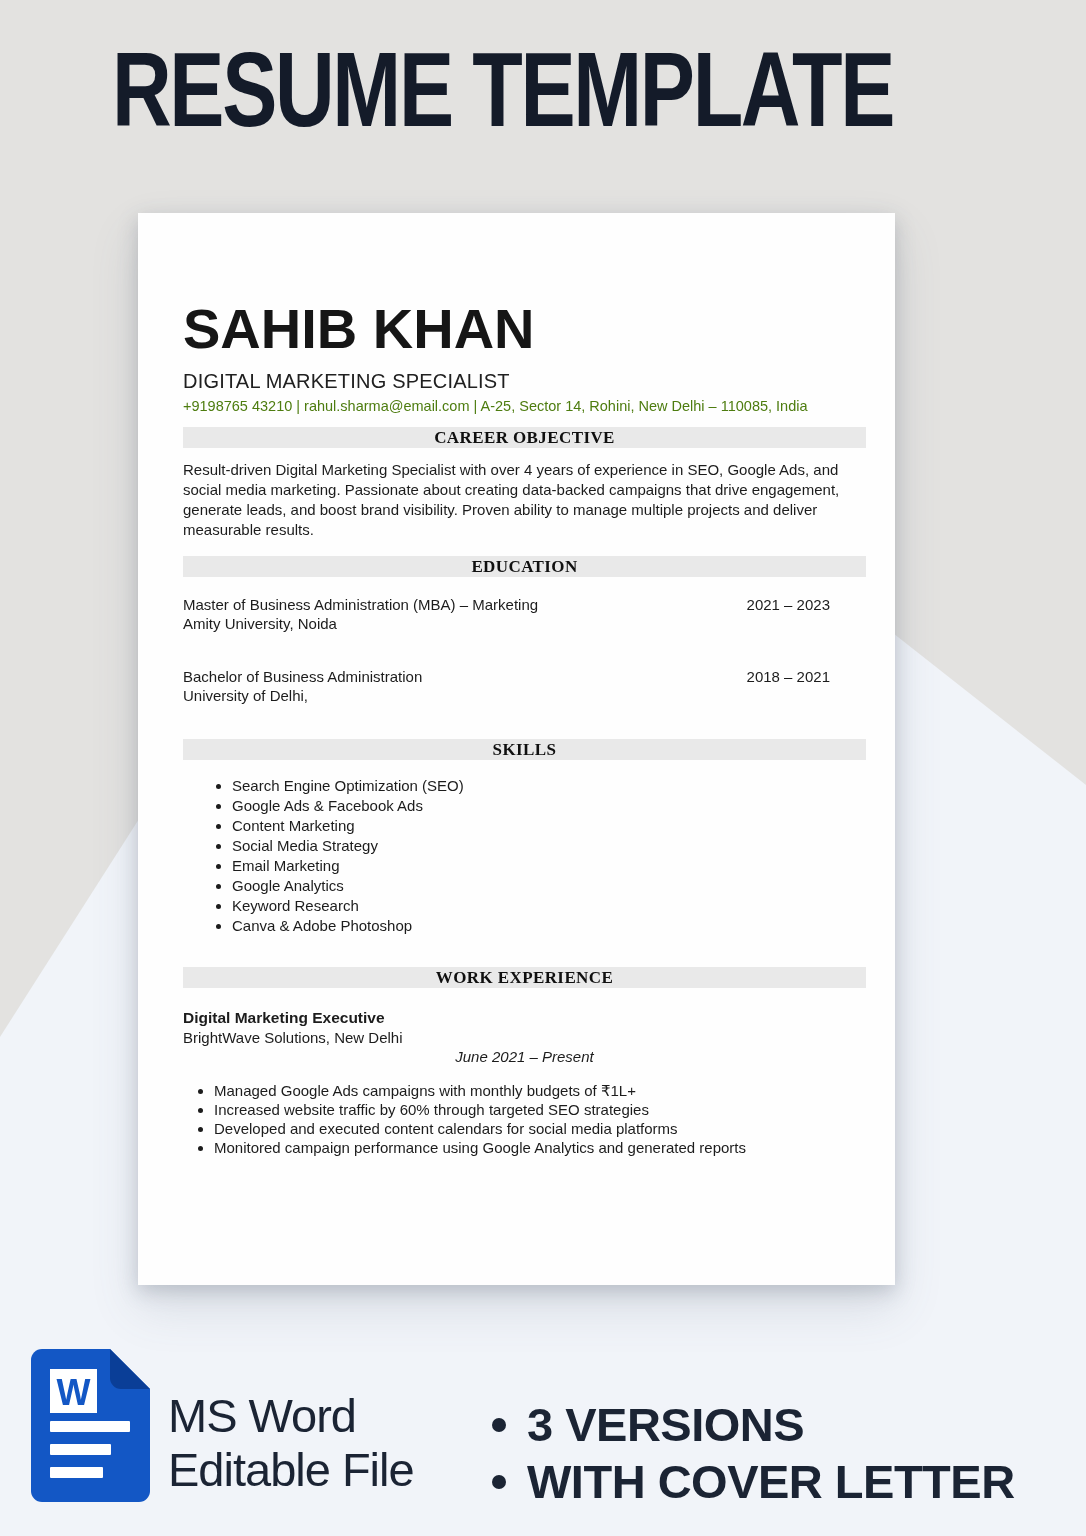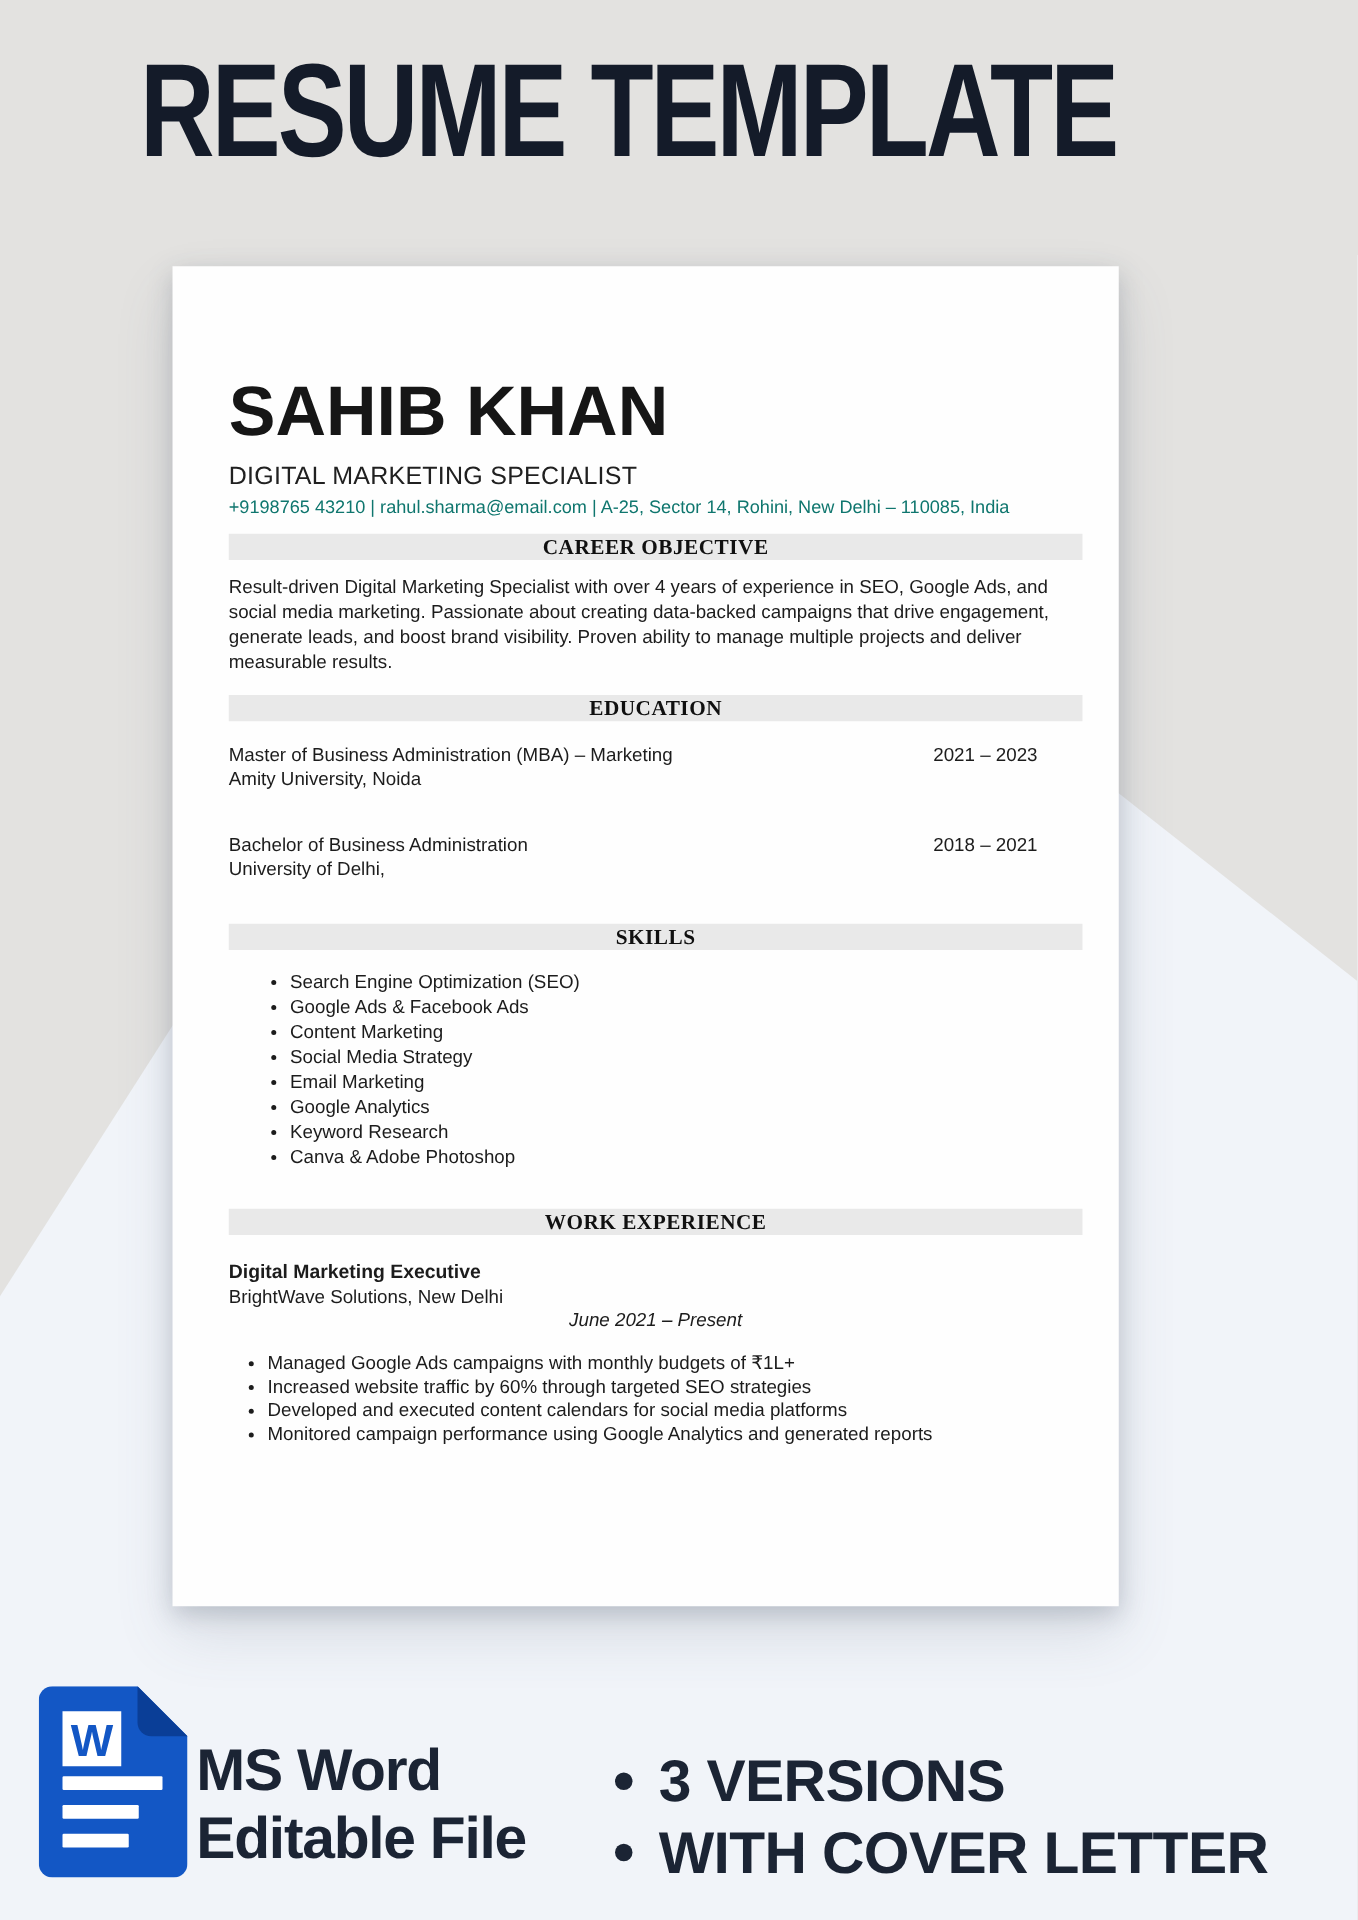--- a/index.html
+++ b/index.html
@@ -28,21 +28,21 @@
     position:absolute; left:138px; top:213px; width:757px; height:1072px;
     background:#fefefe;
     box-shadow: 0 6px 18px rgba(90,100,120,.28), 0 22px 45px rgba(90,100,120,.16);
   }
   .paper-inner { padding:0 29px 0 45px; color:#1c1c1c; }
   .res-name {
     margin:0; padding-top:88px;
     font-size:56px; font-weight:bold; line-height:1; color:#161616;
   }
   .res-subtitle { margin-top:13px; font-size:20px; letter-spacing:.2px; color:#202020; }
-  .res-contact { margin-top:5px; font-size:14.5px; color:#0f766e; }
+  .res-contact { margin-top:5px; font-size:14.5px; color:#4d7c0f; }
   .sec-bar {
     height:21px; background:#e9e9e9;
     text-align:center; line-height:21px;
     font-family:"Liberation Serif", serif; font-weight:bold;
     font-size:17px; letter-spacing:.4px; color:#101010;
   }
   .mt13 { margin-top:13px; } .mt16 { margin-top:16px; }
   .mt31 { margin-top:31px; } .mt34 { margin-top:34px; }
   .objective { margin-top:12px; font-size:15px; line-height:20px; }
   .edu-row { display:flex; justify-content:space-between; font-size:15px; line-height:19px; }
@@ -54,22 +54,22 @@
   .job-block { margin-top:20px; font-size:15px; line-height:19.5px; }
   .job-title { font-weight:bold; font-size:15.5px; }
   .job-dates { font-style:italic;text-align:center; }
   ul.work {
     margin:14px 0 0 0; padding-left:31px; font-size:15px; line-height:19px;
     font-family:"Liberation Sans","DejaVu Sans",sans-serif;
   }
   
   .word-icon { position:absolute; left:31px; top:1349px; width:119px; height:153px; }
   .file-label {
-    position:absolute; left:157px; top:1389px;
-    font-size:47px; font-weight:bold; line-height:54px;
+    position:absolute; left:168px; top:1389px;
+    font-size:47px; font-weight:normal; line-height:54px;
     color:#1b2434; letter-spacing:-1px; white-space:nowrap;
   }
   .features { position:absolute; left:492px; top:1396px; }
   .feature-row { display:flex; align-items:center; height:57px; }
   .feature-dot {
     width:14px; height:14px; border-radius:50%;
     background:#1b2434; margin-right:21px; flex:0 0 auto;
   }
   .feature-text {
     font-size:47px; font-weight:bold; color:#1b2434;

